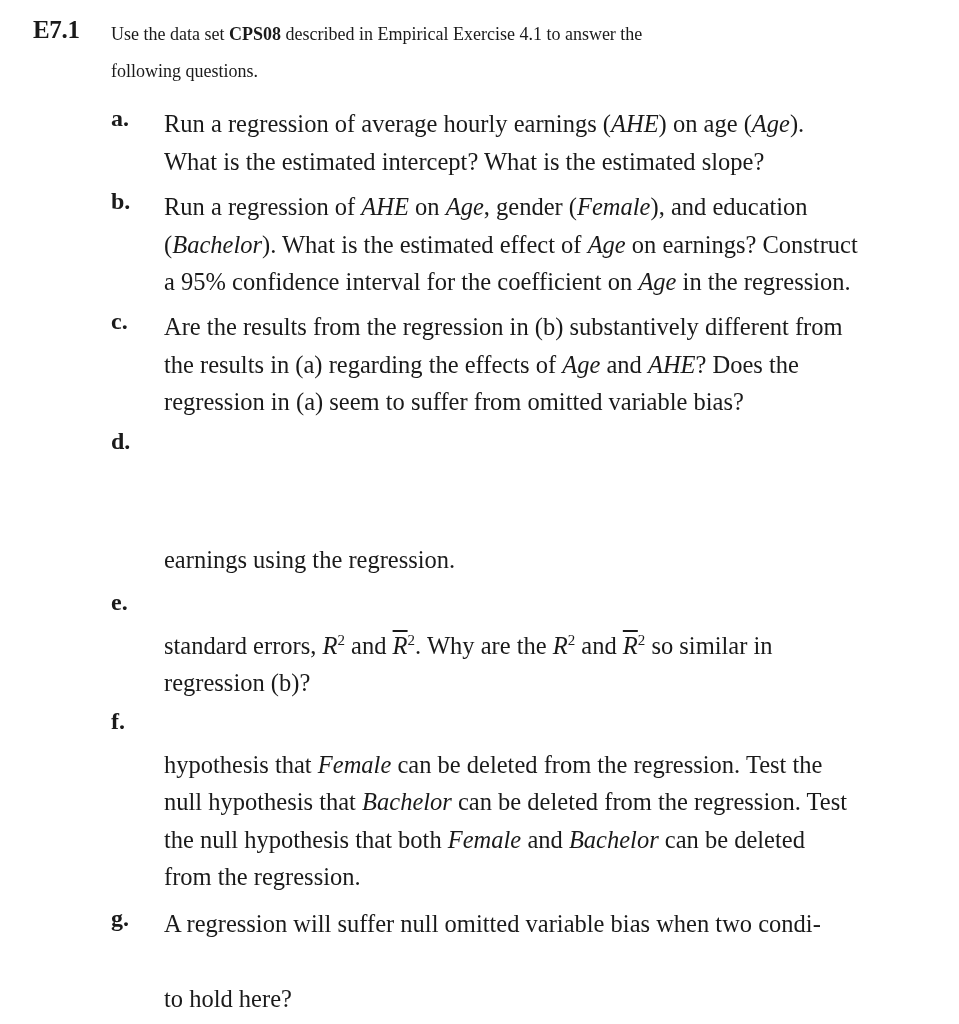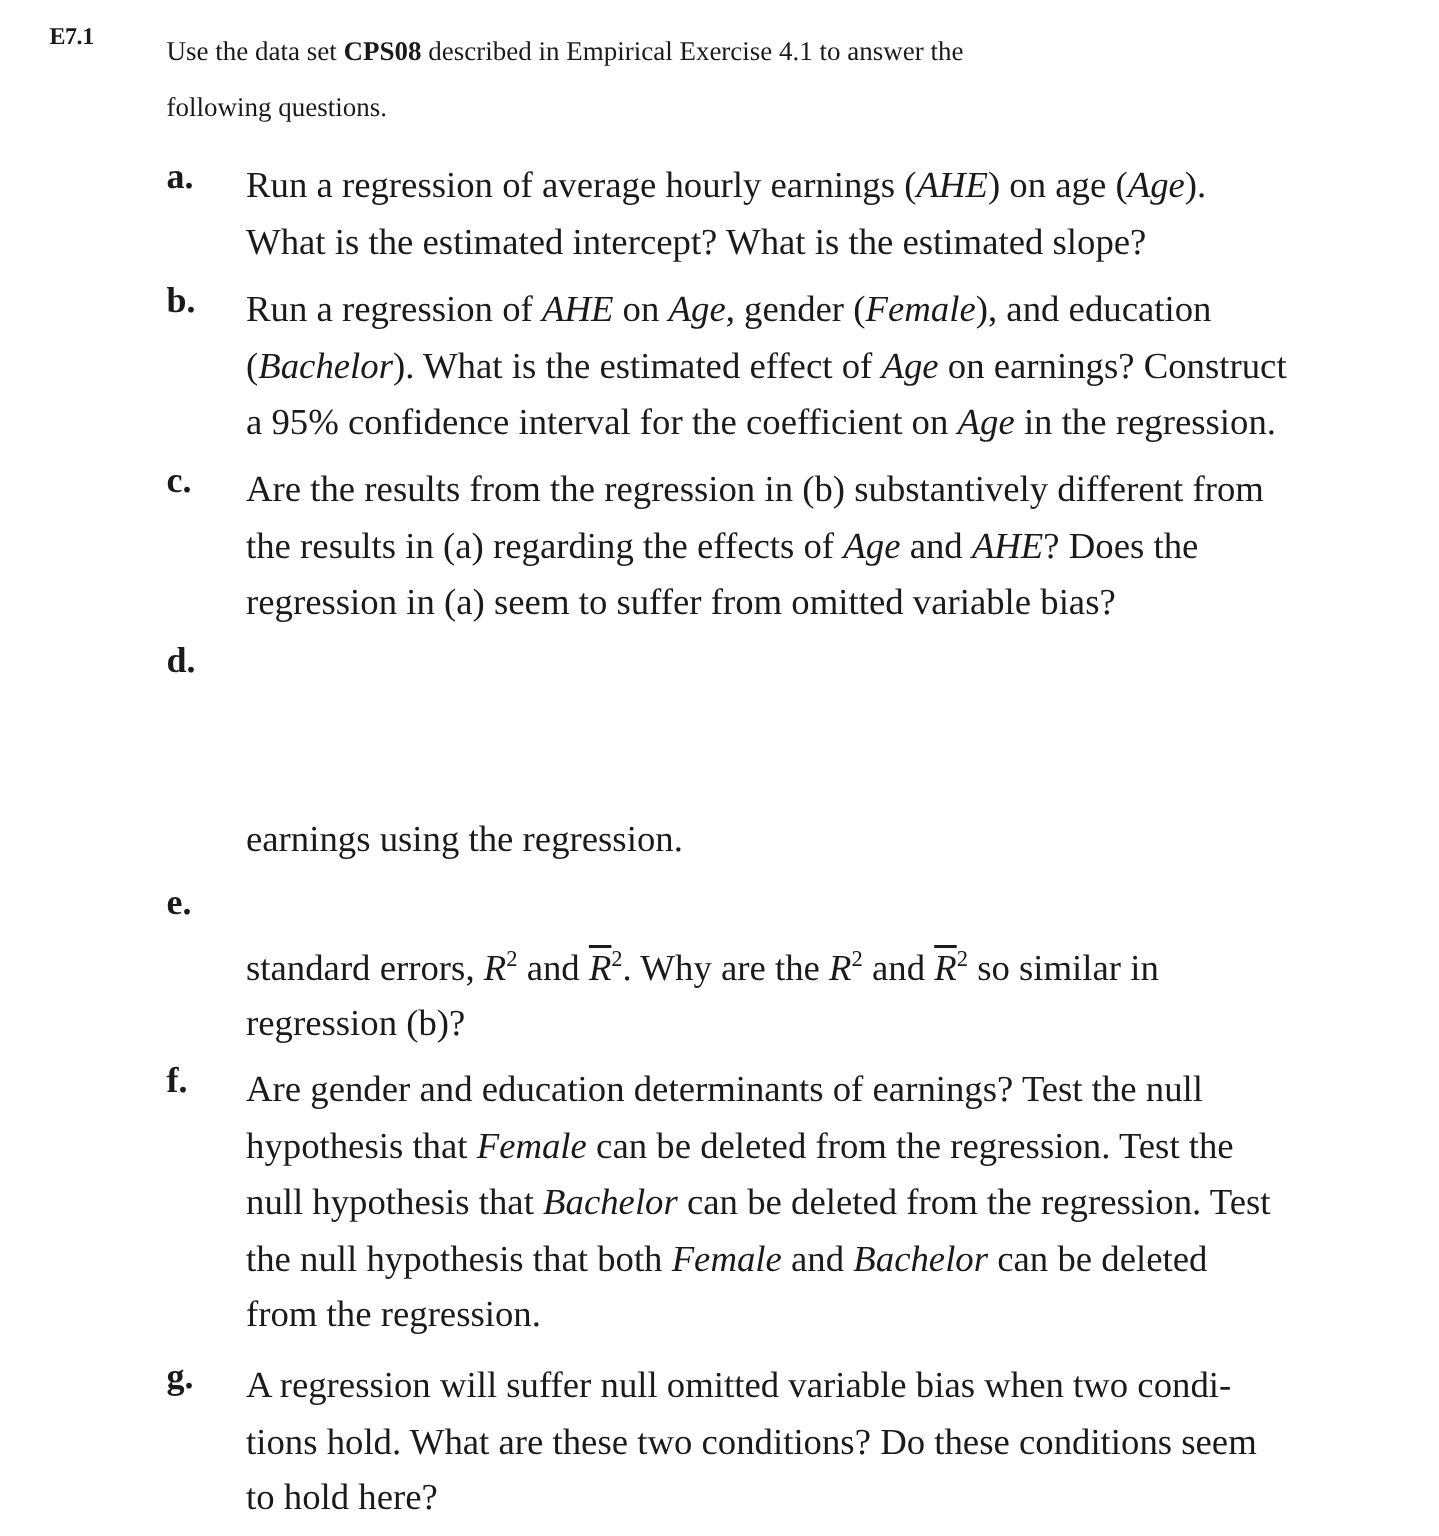--- a/index.html
+++ b/index.html
@@ -4,21 +4,21 @@
 <style>
   html, body { margin: 0; padding: 0; background: #ffffff; }
   body {
     width: 959px; height: 1024px; overflow: hidden; position: relative;
     font-family: "Liberation Serif", "DejaVu Serif", serif;
     color: #1a1a1a;
   }
   .page { position: absolute; left: 0; top: 0; width: 959px; height: 1024px; }
   .ex-label {
     position: absolute; left: 33px; top: 16px;
-    font-weight: bold; font-size: 16px; letter-spacing: -0.3px;
+    font-weight: bold; font-size: 25px; letter-spacing: -0.3px;
   }
   .intro {
     position: absolute; left: 111px; top: 16px; width: 800px;
     font-size: 18px; line-height: 37px;
   }
   .item { position: absolute; left: 111px; width: 790px; }
   .item .letter {
     position: absolute; left: 0; top: 0; font-weight: bold; font-size: 24px;
   }
   .item .body {
@@ -80,29 +80,29 @@
     <div class="body">
       <br>
       standard errors, <i>R</i><sup>2</sup> and <i class="rbar">R</i><sup>2</sup>. Why are the <i>R</i><sup>2</sup> and <i class="rbar">R</i><sup>2</sup> so similar in<br>
       <span>regression (b)?</span>
     </div>
   </div>
 
   <div class="item" style="top:708px">
     <span class="letter">f.</span>
     <div class="body">
-      <span>Are gender and education determinants of earnings? Test the null</span><br>
+      <br>
       hypothesis that <i>Female</i> can be deleted from the regression. Test the<br>
       null hypothesis that <i>Bachelor</i> can be deleted from the regression. Test<br>
       the null hypothesis that both <i>Female</i> and <i>Bachelor</i> can be deleted<br>
       <span>from the regression.</span>
     </div>
   </div>
 
   <div class="item" style="top:905px">
     <span class="letter">g.</span>
     <div class="body">
       <span>A regression will suffer null omitted variable bias when two condi-</span><br>
-      <span>tions hold. What are these two conditions? Do these conditions seem</span><br>
+      <br>
       <span>to hold here?</span>
     </div>
   </div>
 </div>
 
 </body></html>

